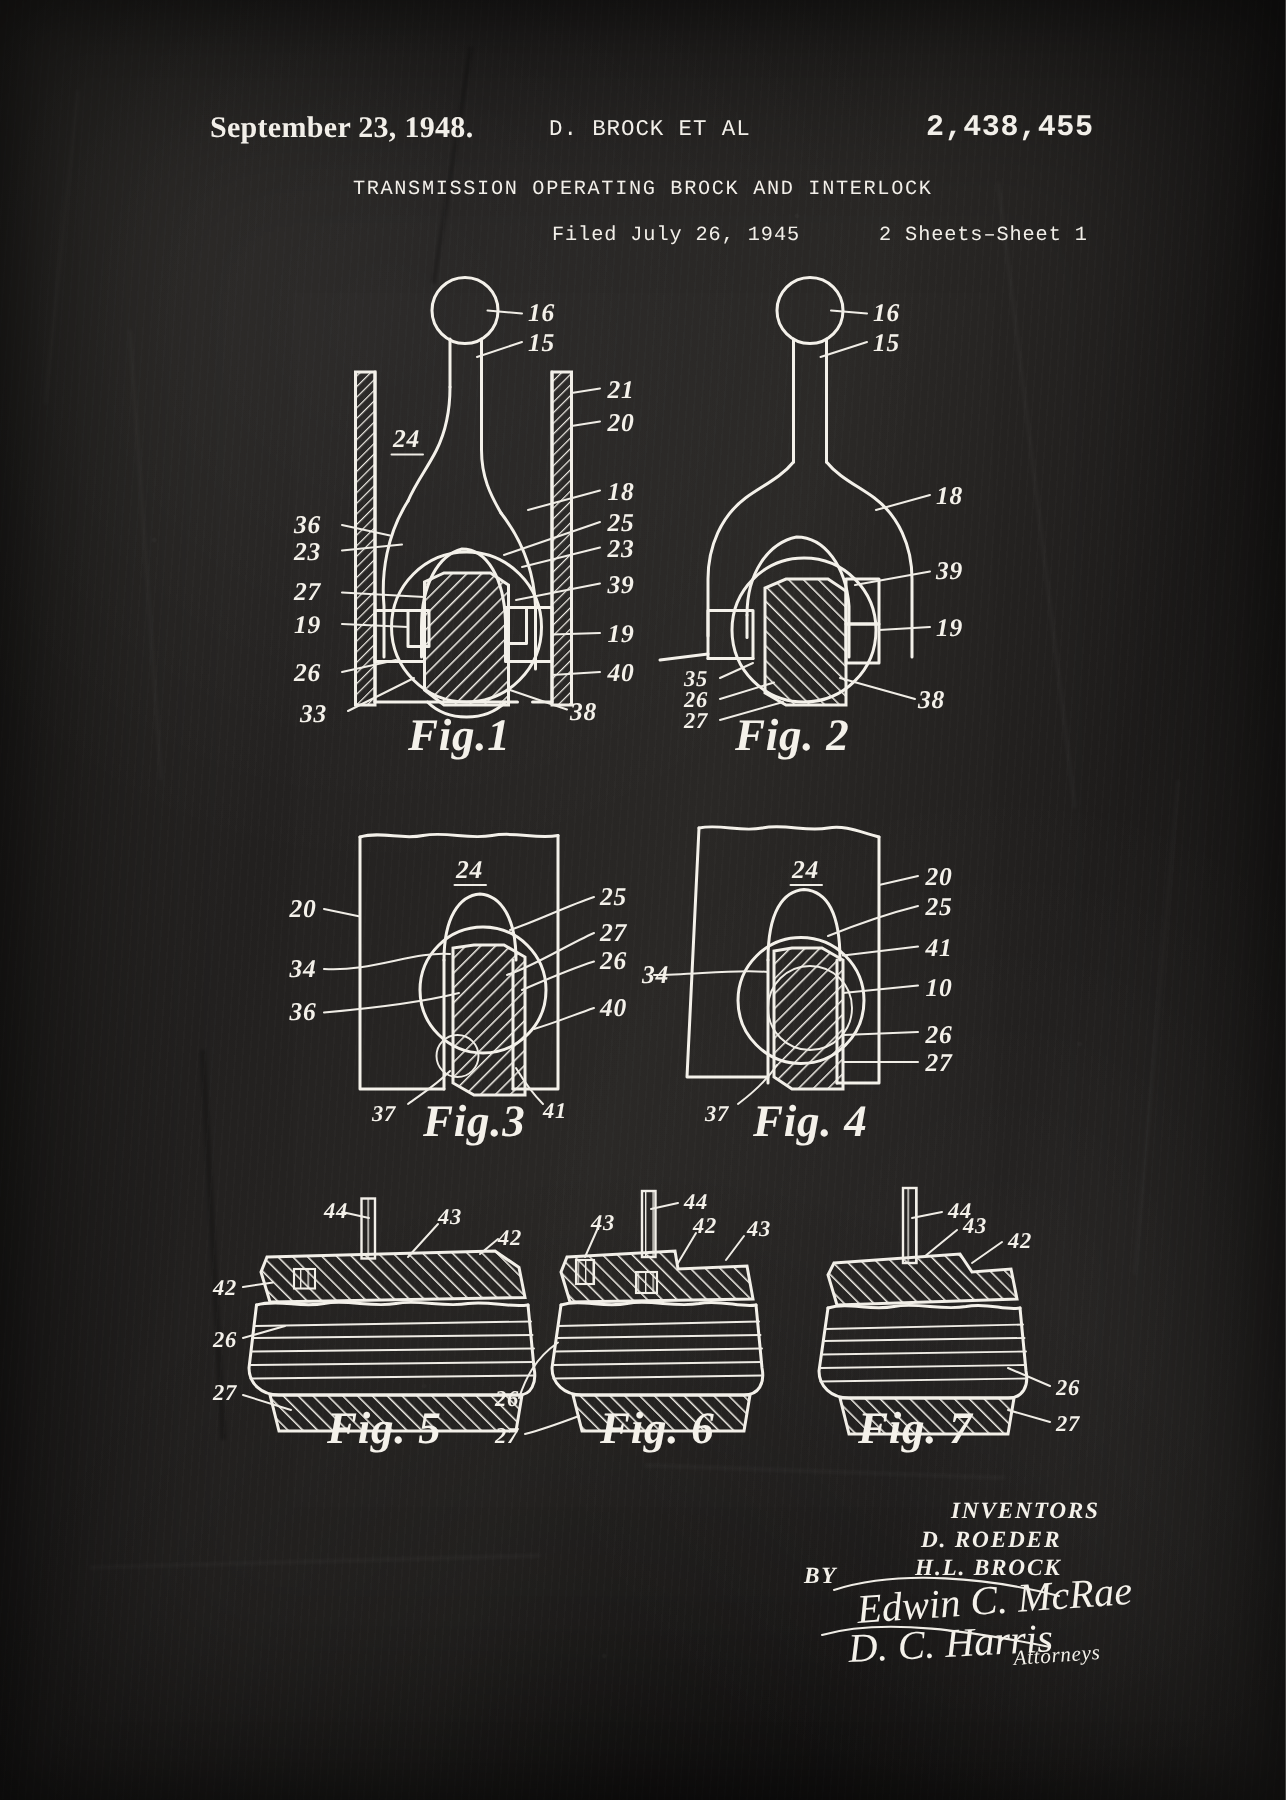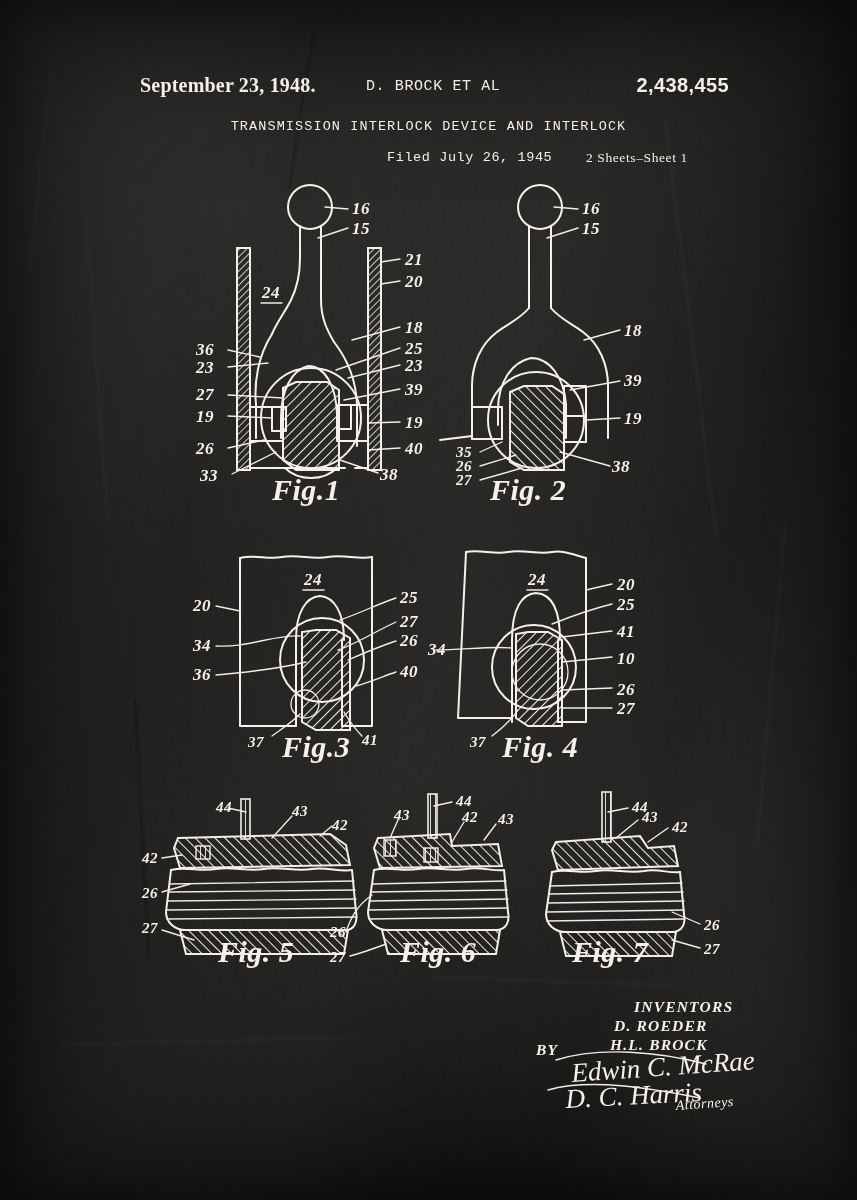--- a/index.html
+++ b/index.html
@@ -48,35 +48,35 @@
     font-family:"Liberation Serif", serif;font-weight:bold;
     font-size:20px;letter-spacing:.2px;white-space:nowrap;
   }
   #inventor-line{
     position:absolute;left:366px;top:4px;
     font-family:"Liberation Mono", monospace;font-size:15px;
     letter-spacing:.6px;white-space:nowrap;
   }
   #patnum{
     position:absolute;right:128px;top:0;
-    font-family:Liberation Sans, sans-serif;font-weight:bold;font-size:20px;
+    font-family:Liberation Mono, monospace;font-weight:bold;font-size:20px;
     letter-spacing:.4px;white-space:nowrap;margin-left:11px;
   }
   #title-line{
     position:absolute;left:0;right:0;top:45px;text-align:center;
     font-family:"Liberation Mono", monospace;font-size:13.5px;
     letter-spacing:1.1px;
   }
   #filed{
     position:absolute;left:368px;top:76px;
-    font-family:"Liberation Mono", monospace;font-size:13.5px;letter-spacing:.6px;margin-left:19px;
+    font-family:"Liberation Mono", monospace;font-size:13.5px;letter-spacing:.6px;
   }
   #sheets{
     position:absolute;left:586px;top:76px;
-    font-family:Liberation Serif, serif;font-size:13.5px;letter-spacing:.6px;
+    font-family:Liberation Mono, monospace;font-size:13.5px;letter-spacing:.6px;
   }
 
   
   #drawing{position:absolute;left:0;top:0;width:857px;height:1200px;}
   #drawing .ink{fill:none;stroke:#f4f1ea;stroke-width:2;
     stroke-linecap:round;stroke-linejoin:round;}
   #drawing .ink-thin{fill:none;stroke:#efece5;stroke-width:1.3;
     stroke-linecap:round;stroke-linejoin:round;}
   #drawing .lead{fill:none;stroke:#f0ede6;stroke-width:1.35;
     stroke-linecap:round;stroke-linejoin:round;}
@@ -118,21 +118,21 @@
   <div class="streak" style="left:60px;top:1040px;width:300px;height:1.5px;transform:rotate(-1.5deg);"></div>
   <div class="grainA"></div>
   <div class="grainB"></div>
   <div class="vig"></div>
 </div>
 
 <div id="header">
   <div id="date">September 23, 1948.</div>
   <div id="inventor-line">D. BROCK ET AL</div>
   <div id="patnum">2,438,455</div>
-  <div id="title-line">TRANSMISSION INTERLOCK DEVICE AND INTERLOCK</div>
+  <div id="title-line">TRANSMISSION OPERATING BROCK AND INTERLOCK</div>
   <div id="filed">Filed July 26, 1945</div>
   <div id="sheets">2 Sheets–Sheet 1</div>
 </div>
 
 <svg id="drawing" viewBox="0 0 857 1200">
   <defs>
     <pattern id="hatchR" width="7" height="7" patternUnits="userSpaceOnUse" patternTransform="rotate(45)">
       <line x1="0" y1="0" x2="0" y2="7" stroke="#f2efe8" stroke-width="2"></line>
     </pattern>
     <pattern id="hatchL" width="7" height="7" patternUnits="userSpaceOnUse" patternTransform="rotate(-45)">

